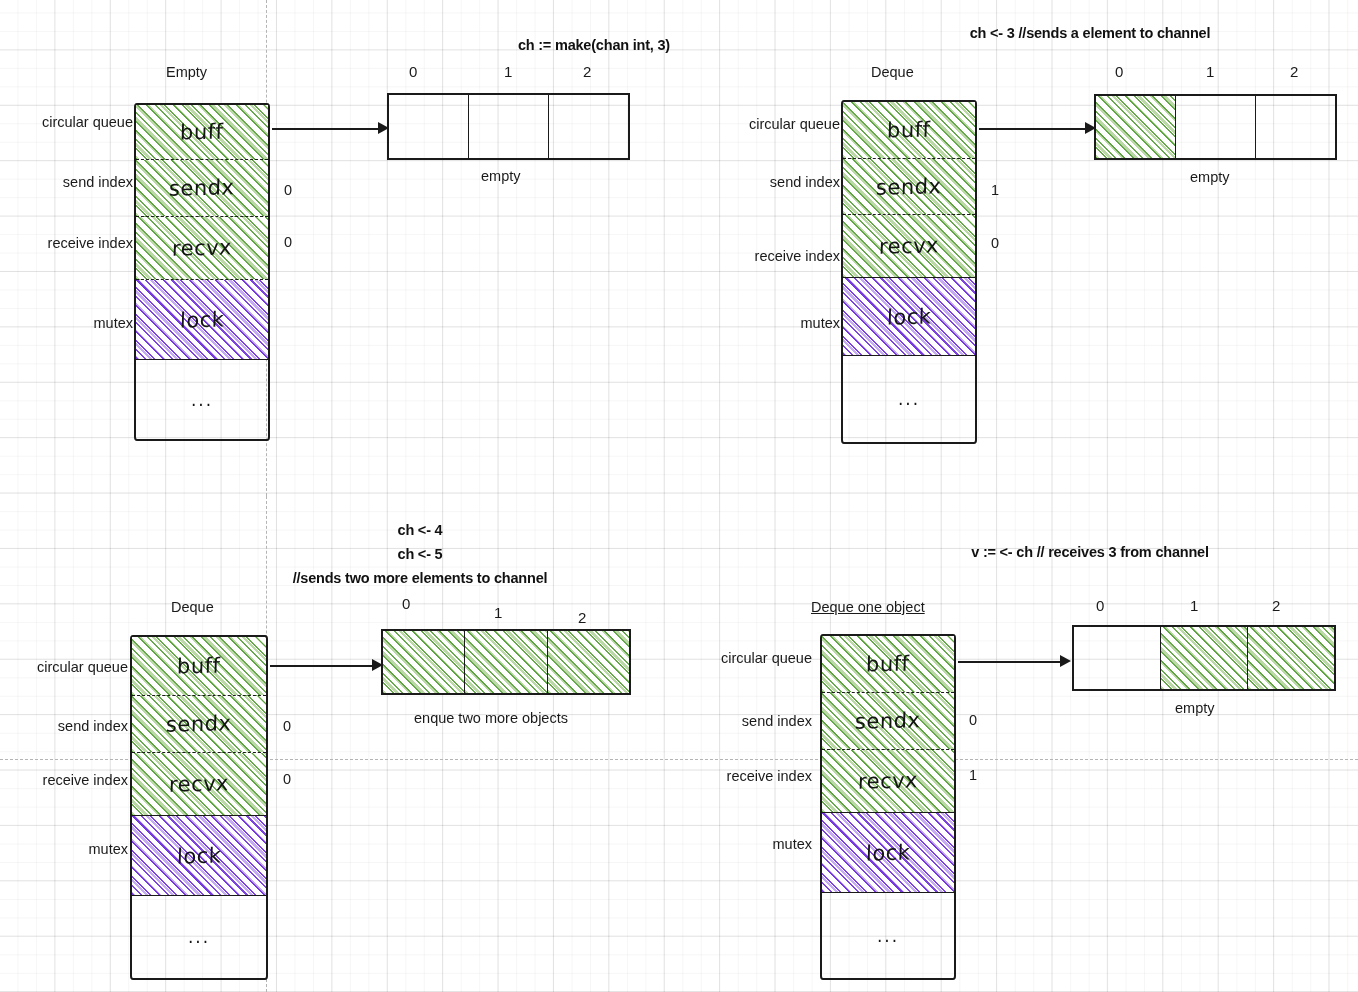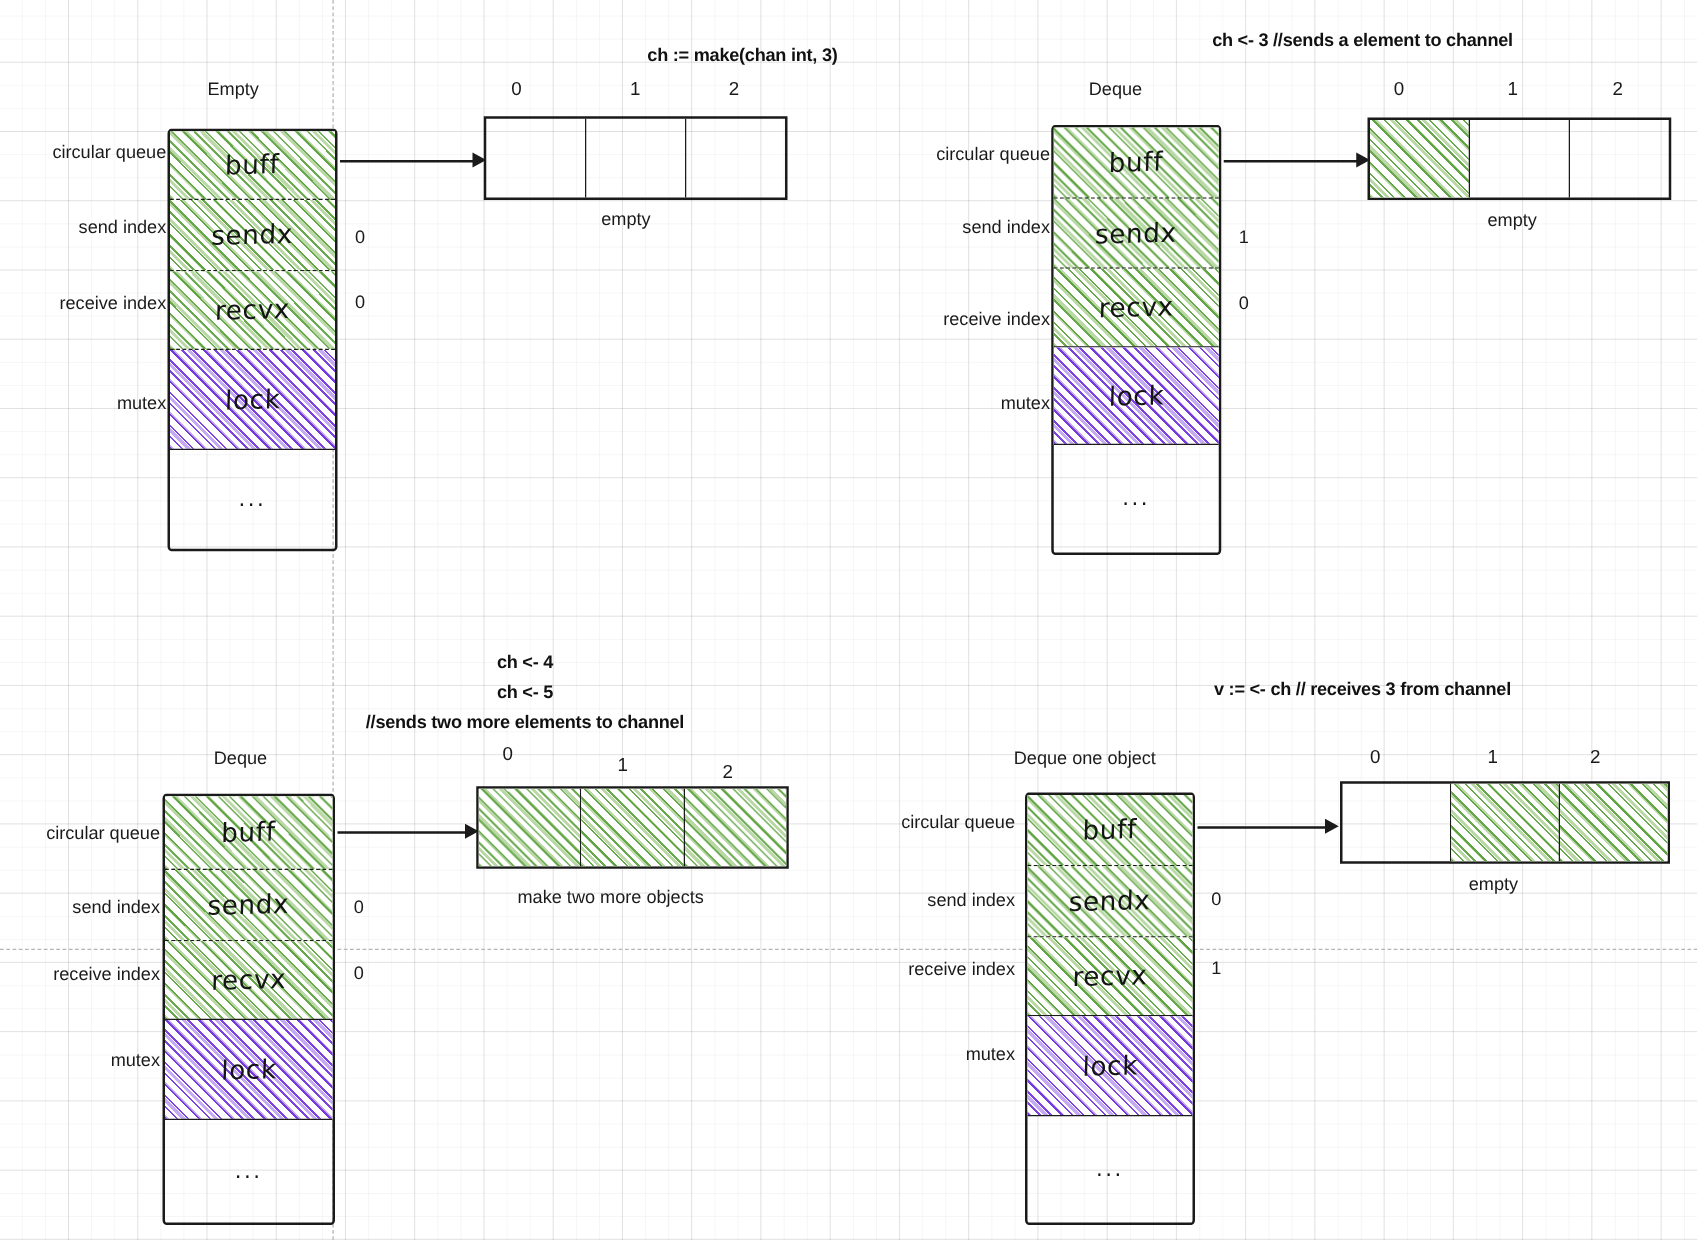--- a/index.html
+++ b/index.html
@@ -303,26 +303,26 @@
     <div class="arrow-head" style="left:372px; top:659px;"></div>
 
     <div class="cell-num" style="left:402px; top:595px;">0</div>
     <div class="cell-num" style="left:494px; top:604px;">1</div>
     <div class="cell-num" style="left:578px; top:609px;">2</div>
     <div class="arr" style="left:381px; top:629px; width:250px; height:66px;">
       <div class="acell hatch-green"></div>
       <div class="acell hatch-green"></div>
       <div class="acell hatch-green"></div>
     </div>
-    <div class="cap" style="left:414px; top:710px;">make two more objects</div>
+    <div class="cap" style="left:414px; top:710px;">enque two more objects</div>
   </div>
 
   <div>
     <div class="ttl" style="left:820px; top:544px; width:540px; text-align:center;">v := &lt;- ch // receives 3 from channel</div>
-    <div class="state-label" style="left:811px; top:599px;">Deque one object</div>
+    <div class="state-label" style="left:811px; top:599px;text-decoration:underline;">Deque one object</div>
 
     <div class="row-label" style="left:684px; top:650px; width:128px;">circular queue</div>
     <div class="row-label" style="left:684px; top:713px; width:128px;">send index</div>
     <div class="row-label" style="left:684px; top:768px; width:128px;">receive index</div>
     <div class="row-label" style="left:684px; top:836px; width:128px;">mutex</div>
 
     <div class="struct" style="left:820px; top:634px; width:136px; height:346px;">
       <div class="srow div hatch-green" style="top:0px; height:57px;">
         <span class="fld">buff</span>
       </div>

